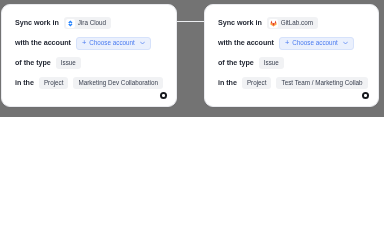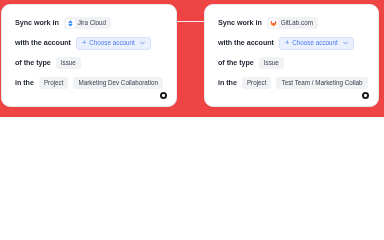--- a/index.html
+++ b/index.html
@@ -10,21 +10,21 @@
     width: 384px;
     height: 117px;
     background: #ffffff;
     font-family: "Liberation Sans", sans-serif;
     overflow: hidden;
   }
   .stage {
     position: relative;
     width: 384px;
     height: 117px;
-    background: #ef4444;
+    background: #737373;
   }
   
   .connector {
     position: absolute;
     left: 174px;
     top: 21px;
     width: 32px;
     height: 1px;
     background: #eceef1;
   }

